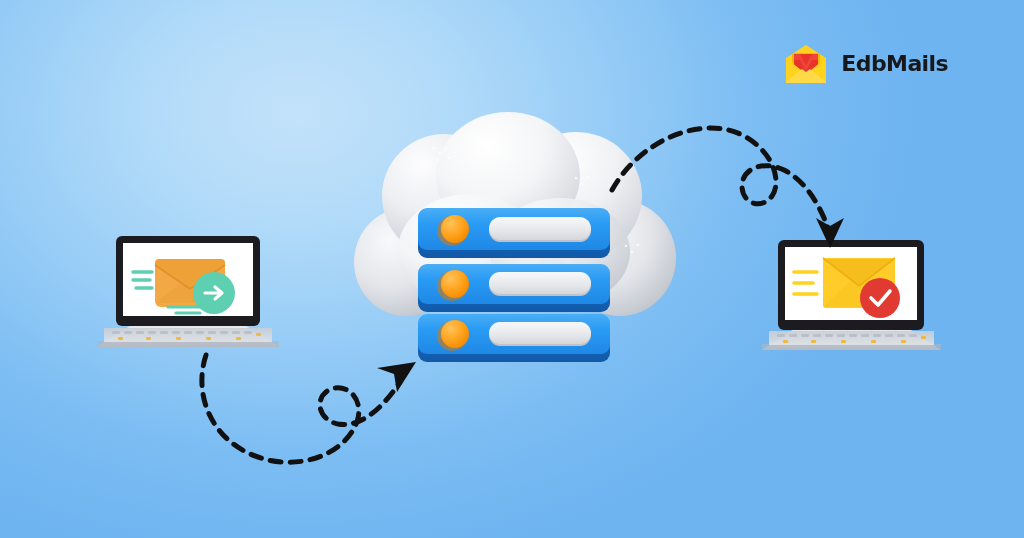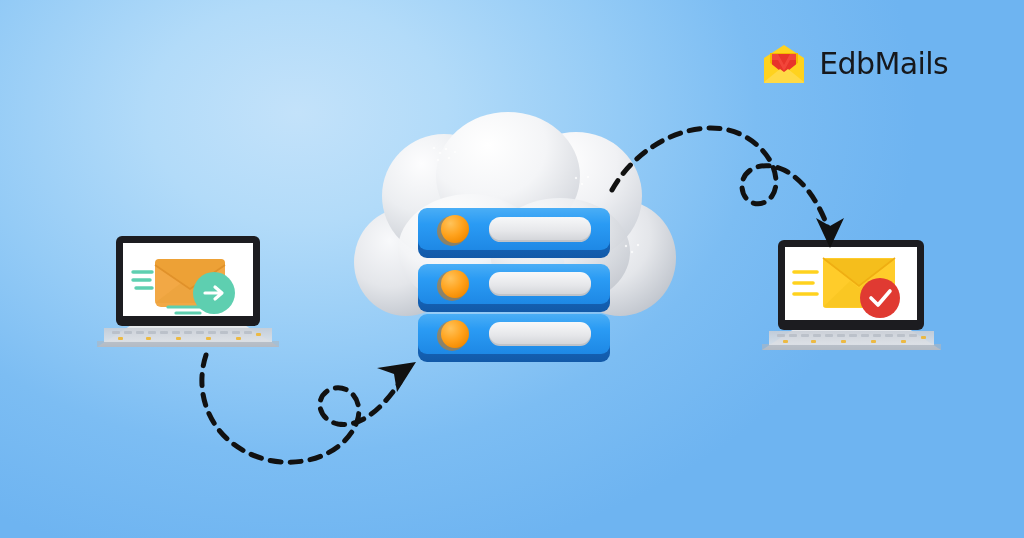--- a/index.html
+++ b/index.html
@@ -36,22 +36,22 @@
     align-items: center;
     gap: 14px;
   }
   .brand-mark {
     width: 42px;
     height: 40px;
     flex: 0 0 auto;
   }
   .brand-text {
     font-family: "DejaVu Sans", sans-serif;
-    font-size: 30px;
-    font-weight: 400;
+    font-size: 22px;
+    font-weight: 700;
     letter-spacing: -0.6px;
     color: #16181c;
     line-height: 1;
     white-space: nowrap;
   }
 </style>
 </head>
 <body>
 
 <div id="scene">

